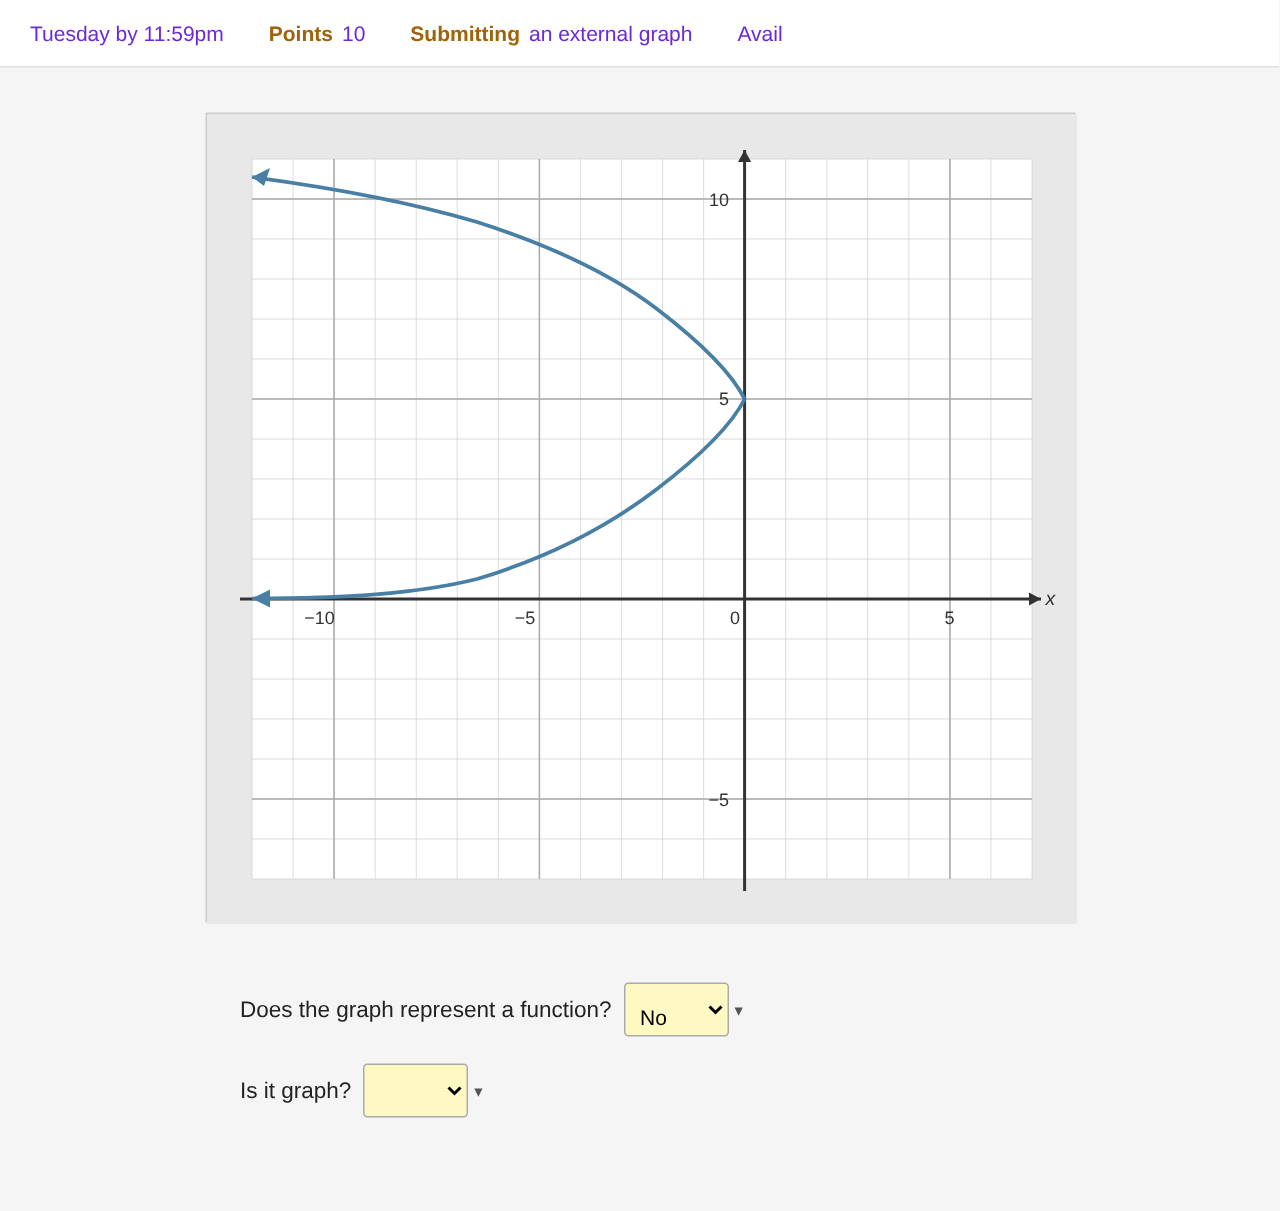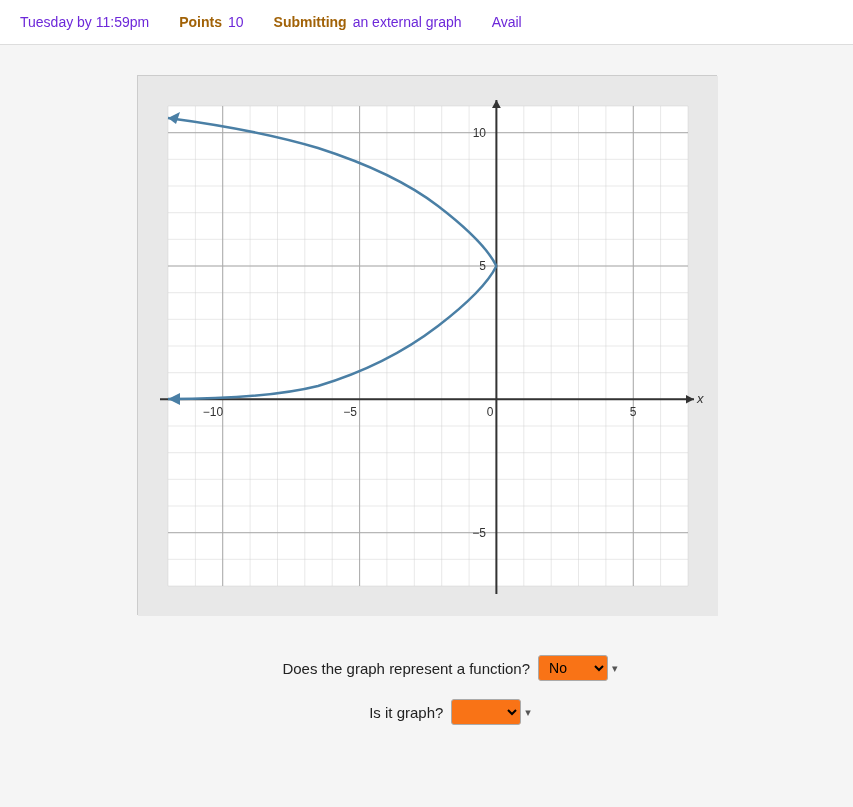--- a/index.html
+++ b/index.html
@@ -54,28 +54,27 @@
       width: 580px;
       margin-left: 130px;
     }
     .question-row {
       display: flex;
       align-items: center;
       gap: 8px;
       margin-bottom: 18px;
       font-size: 15px;
       color: #222;
-      justify-content: center;
     }
     .dropdown-select {
       border: 1px solid #aaa;
       border-radius: 3px;
-      padding: 3px 18px 3px 6px;
+      padding: 13px 18px 3px 6px;
       font-size: 14px;
-      background: #f97316;
+      background: #fef9c3;
       cursor: pointer;
       appearance: auto;
       min-width: 70px;
     }
   </style>
 </head>
 <body>
 
 <div class="header-bar">
   <div class="header-item">

